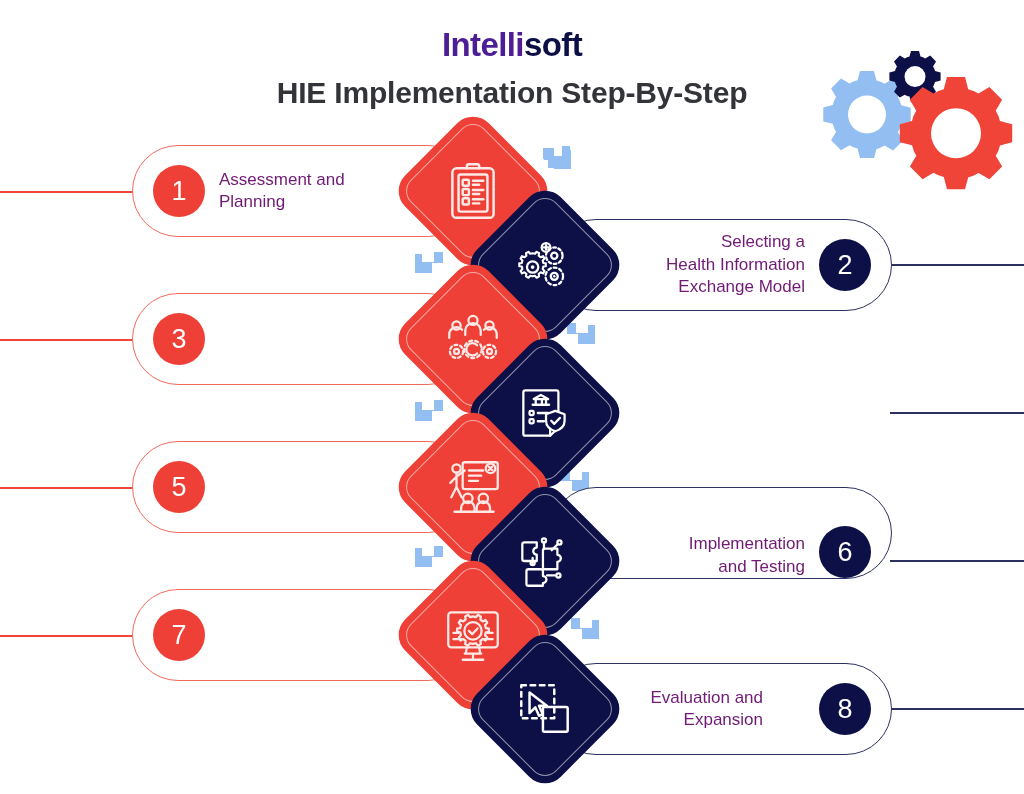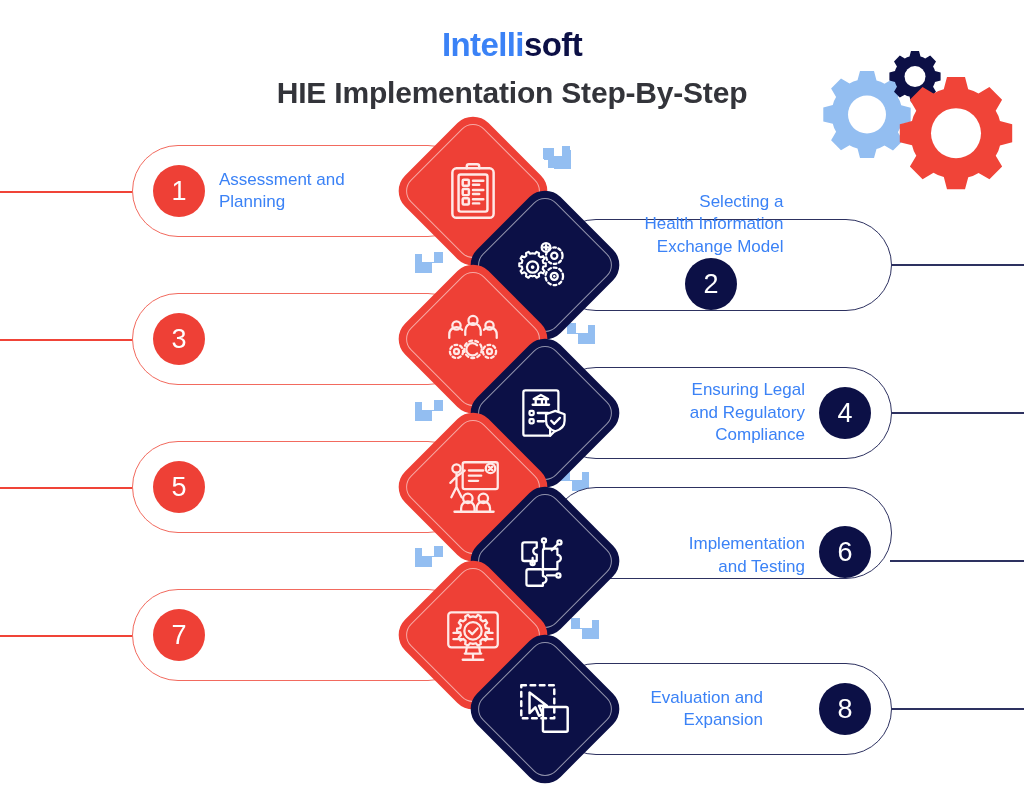--- a/index.html
+++ b/index.html
@@ -21,21 +21,21 @@
   .logo {
     position: absolute;
     top: 26px;
     left: 0;
     width: 1024px;
     text-align: center;
     font-size: 33px;
     font-weight: bold;
     letter-spacing: -0.6px;
   }
-  .logo .a { color: #3b82f6; }
+  .logo .a { color: #4c1d95; }
   .logo .b { color: #0C1046; }
 
   .page-title {
     position: absolute;
     top: 76px;
     left: 0;
     width: 1024px;
     text-align: center;
     font-size: 30px;
     font-weight: 700;
@@ -79,21 +79,21 @@
     align-items: center;
     justify-content: center;
     line-height: 1;
   }
   .badge.red  { background: #EE4036; }
   .badge.navy { background: #0C1046; }
 
   .pill-label {
     font-size: 17px;
     line-height: 1.32;
-    color: #3b82f6;
+    color: #701a75;
     white-space: pre-line;
     font-weight: 400;
   }
   .pill.left  .badge { margin-left: 20px; }
   .pill.left  .pill-label { margin-left: 14px; text-align: left; }
   .pill.right .badge { margin-right: 20px; }
   .pill.right .pill-label { margin-right: 14px; text-align: right; }
 
   
   .diamond {
@@ -246,21 +246,21 @@
         <rect x="22" y="21" width="6" height="6" rx="1"></rect>
         <rect x="22" y="30" width="6" height="6" rx="1"></rect>
         <rect x="22" y="39" width="6" height="6" rx="1"></rect>
         <path d="M32 22 h10 M32 26 h6"></path>
         <path d="M32 31 h10 M32 35 h6"></path>
         <path d="M32 40 h10 M32 44 h6"></path>
       </svg>
     </div>
   </div>
 
-  <div class="pill right" style="top:219px;flex-direction:column;">
+  <div class="pill right" style="top:219px;">
     <div class="pill-label">Selecting a
 Health Information
 Exchange Model</div>
     <div class="badge navy">2</div>
   </div>
   <div class="diamond navy" style="left:486px; top:206px;">
     <div class="ring"></div>
     <div class="glyph">
       <svg viewBox="0 0 64 64" fill="none" stroke="#ffffff" stroke-width="2.2" stroke-linecap="round" stroke-linejoin="round">
         <path d="M26 18 l2.6.6 1.7-2.1 2.6 1.5 -.4 2.7 2.2 1.6 2.4-1.2 1.5 2.6 -1.9 2 .6 2.6 2.7.4 v3 l-2.7.4 -.6 2.6 1.9 2 -1.5 2.6 -2.4-1.2 -2.2 1.6 .4 2.7 -2.6 1.5 -1.7-2.1 -2.6.6 -2.6-.6 -1.7 2.1 -2.6-1.5 .4-2.7 -2.2-1.6 -2.4 1.2 -1.5-2.6 1.9-2 -.6-2.6 -2.7-.4 v-3 l2.7-.4 .6-2.6 -1.9-2 1.5-2.6 2.4 1.2 2.2-1.6 -.4-2.7 2.6-1.5 1.7 2.1z" transform="translate(-4,4) scale(0.92)"></path>
@@ -295,26 +295,20 @@
         <circle cx="32" cy="42" r="8.5" stroke-dasharray="3 3"></circle>
         <path d="M36 38 a6 6 0 1 0 0 8"></path>
         <circle cx="16" cy="44" r="6.4" stroke-dasharray="2.8 2.8"></circle>
         <circle cx="16" cy="44" r="2.4"></circle>
         <circle cx="48" cy="44" r="6.4" stroke-dasharray="2.8 2.8"></circle>
         <circle cx="48" cy="44" r="2.4"></circle>
       </svg>
     </div>
   </div>
 
-  <div class="pill right" style="top:367px;">
-    <div class="pill-label">Ensuring Legal
-and Regulatory
-Compliance</div>
-    <div class="badge navy">4</div>
-  </div>
   <div class="diamond navy" style="left:486px; top:354px;">
     <div class="ring"></div>
     <div class="glyph">
       <svg viewBox="0 0 64 64" fill="none" stroke="#ffffff" stroke-width="2.2" stroke-linecap="round" stroke-linejoin="round">
         <path d="M13 10 h30 a2 2 0 0 1 2 2 v34 l-8 8 H13 a2 2 0 0 1-2-2 V12 a2 2 0 0 1 2-2z"></path>
         <path d="M37 54 v-6 a2 2 0 0 1 2-2 h6"></path>
         <path d="M20 24 h16 M21 18.5 l7-4 7 4z M23 18.5 v5 M29 18.5 v5 M33 18.5 v5"></path>
         <rect x="17" y="30" width="4" height="4" rx="1"></rect>
         <rect x="17" y="38" width="4" height="4" rx="1"></rect>
         <path d="M25 32 h10 M25 40 h6"></path>

